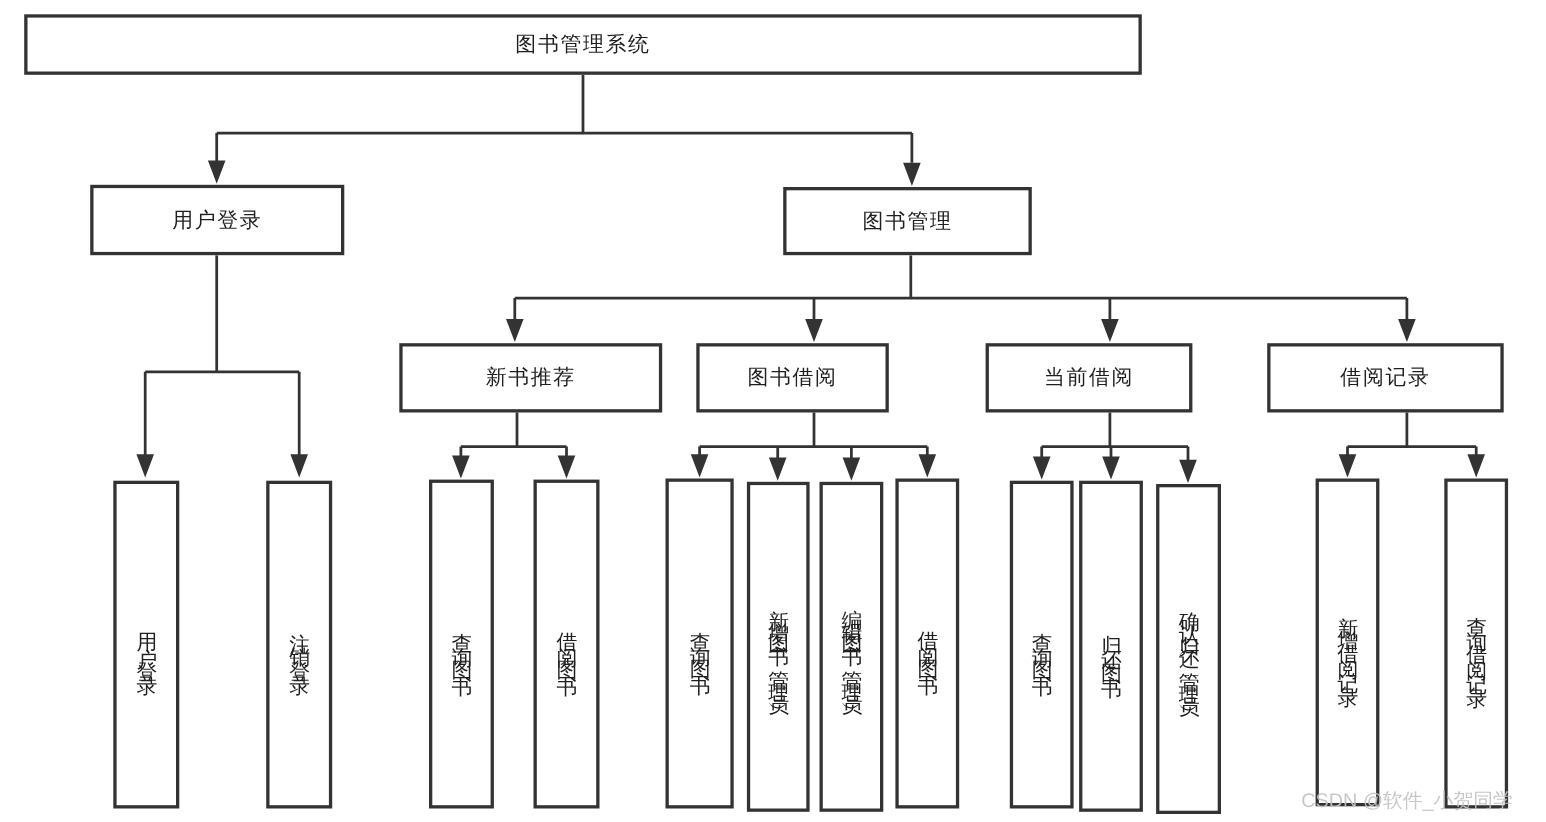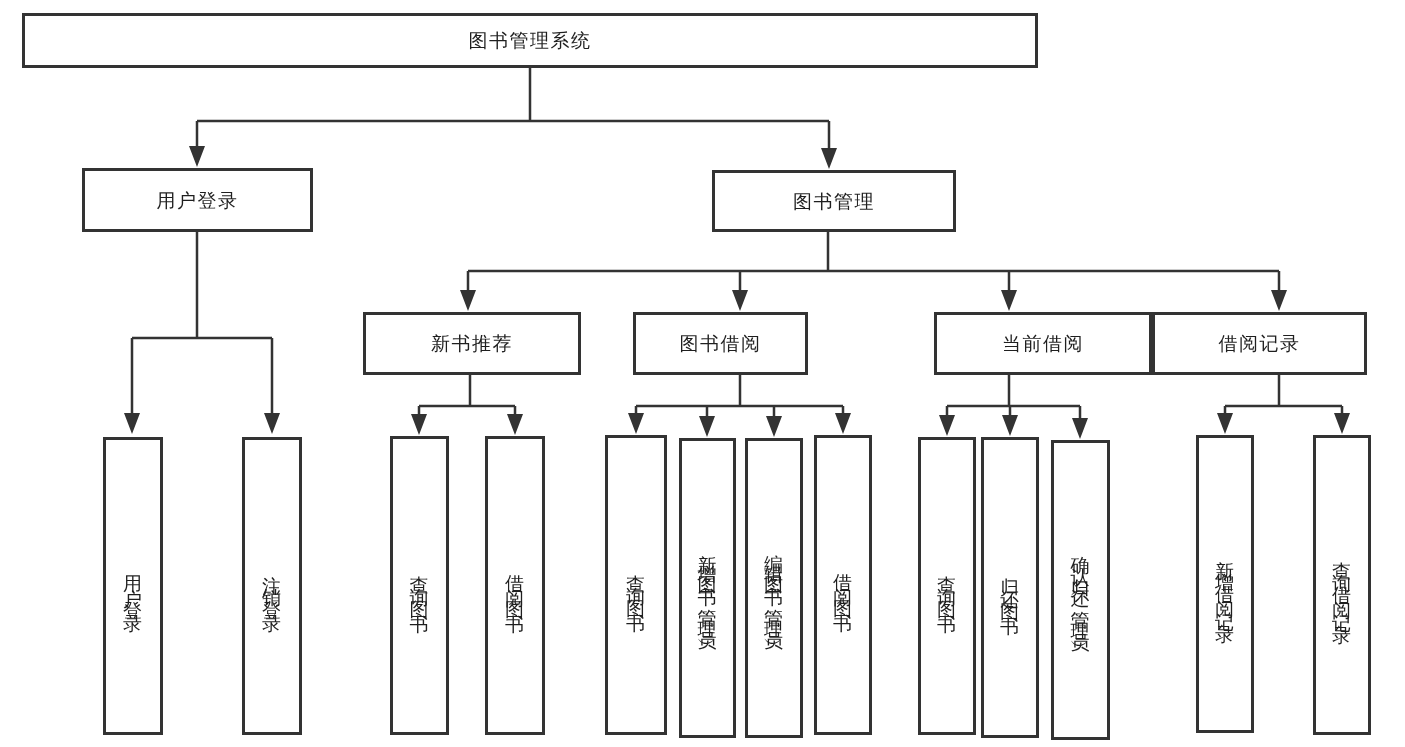--- a/index.html
+++ b/index.html
@@ -91,39 +91,40 @@
              M939 415 L955 415 L947 436 Z
              M1002 415 L1018 415 L1010 436 Z
              M1072 418 L1088 418 L1080 439 Z
              M1217 413 L1233 413 L1225 434 Z
              M1334 413 L1350 413 L1342 434 Z"></path>
   </svg>
 
   <div class="box hbox" style="left:22px; top:13px; width:1016px; height:55px;">图书管理系统</div>
 
   <div class="box hbox" style="left:82px; top:168px; width:231px; height:64px;">用户登录</div>
-  <div class="box hbox" style="left:712px; top:170px; width:244px; height:62px;font-family:Liberation Serif, serif;">图书管理</div>
+  <div class="box hbox" style="left:712px; top:170px; width:226px; height:62px;font-family:Liberation Serif, serif;">图书管理</div>
 
-  <div class="box hbox" style="left:363px; top:312px; width:218px; height:63px;">新书推荐</div>
+  <div class="box hbox" style="left:363px; top:312px; width:239px; height:63px;">新书推荐</div>
   <div class="box hbox" style="left:633px; top:312px; width:175px; height:63px;">图书借阅</div>
-  <div class="box hbox" style="left:934px; top:312px; width:218px; height:63px;">当前借阅</div>
+  <div class="box hbox" style="left:896px; top:312px; width:188px; height:63px;">当前借阅</div>
   <div class="box hbox" style="left:1152px; top:312px; width:215px; height:63px;">借阅记录</div>
 
   <div class="box vbox" style="left:103px; top:437px; width:60px; height:298px;">用户登录</div>
   <div class="box vbox" style="left:242px; top:437px; width:60px; height:298px;">注销登录</div>
 
   <div class="box vbox" style="left:390px; top:436px; width:59px; height:299px;">查询图书</div>
   <div class="box vbox" style="left:485px; top:436px; width:60px; height:299px;">借阅图书</div>
 
   <div class="box vbox" style="left:605px; top:435px; width:62px; height:300px;">查询图书</div>
   <div class="box vbox dense" style="left:679px; top:438px; width:57px; height:300px;">新增图书（管理员）</div>
   <div class="box vbox dense" style="left:745px; top:438px; width:58px; height:300px;">编辑图书（管理员）</div>
   <div class="box vbox" style="left:814px; top:435px; width:58px; height:300px;">借阅图书</div>
 
   <div class="box vbox" style="left:918px; top:437px; width:58px; height:298px;">查询图书</div>
   <div class="box vbox" style="left:981px; top:437px; width:58px; height:301px;">归还图书</div>
   <div class="box vbox dense" style="left:1051px; top:440px; width:59px; height:300px;">确认归还（管理员）</div>
 
   <div class="box vbox" style="left:1196px; top:435px; width:58px; height:298px;">新增借阅记录</div>
   <div class="box vbox" style="left:1313px; top:435px; width:58px; height:300px;">查询借阅记录</div>
 
+  <div id="watermark">CSDN @软件_小贺同学</div>
 
 </div>
 
 </body></html>

